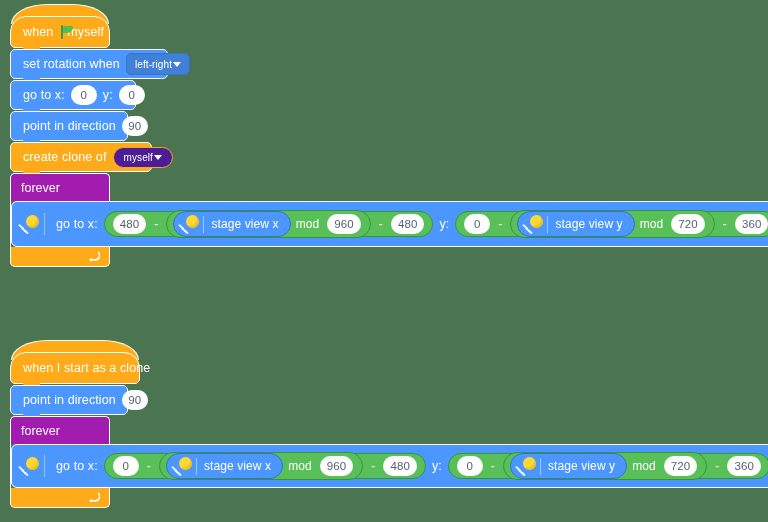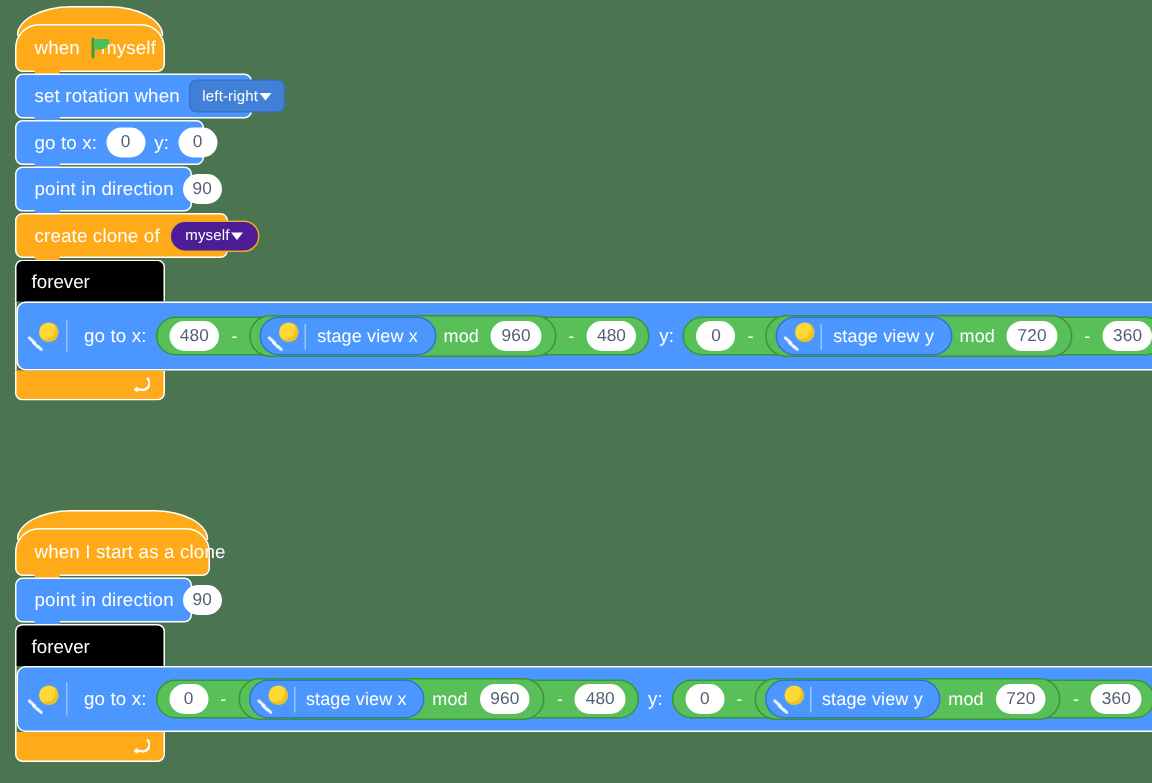--- a/index.html
+++ b/index.html
@@ -145,21 +145,21 @@
   .flag .pole{position:absolute;left:1px;top:0;width:2px;height:14px;background:#45993d;border-radius:1px;}
   .flag .cloth{
     position:absolute;left:3px;top:1px;width:10px;height:7px;
     background:#4cbf56;
     border-radius:1px 1px 6px 1px;
   }
 
   
   .cblock{position:relative;}
   .cblock .ctop{
-    background:#000000;border:1px solid #fff;border-bottom:none;
+    background:#a21caf;border:1px solid #fff;border-bottom:none;
     border-radius:5px 5px 0 0;
     height:28px;display:flex;align-items:center;
     padding:0 10px;color:#fff;font-size:12.5px;
     box-sizing:border-box;
   }
   .cblock .carm{
     background:#ffab19;border-left:1px solid #fff;
     width:15px;
     box-sizing:border-box;
   }

